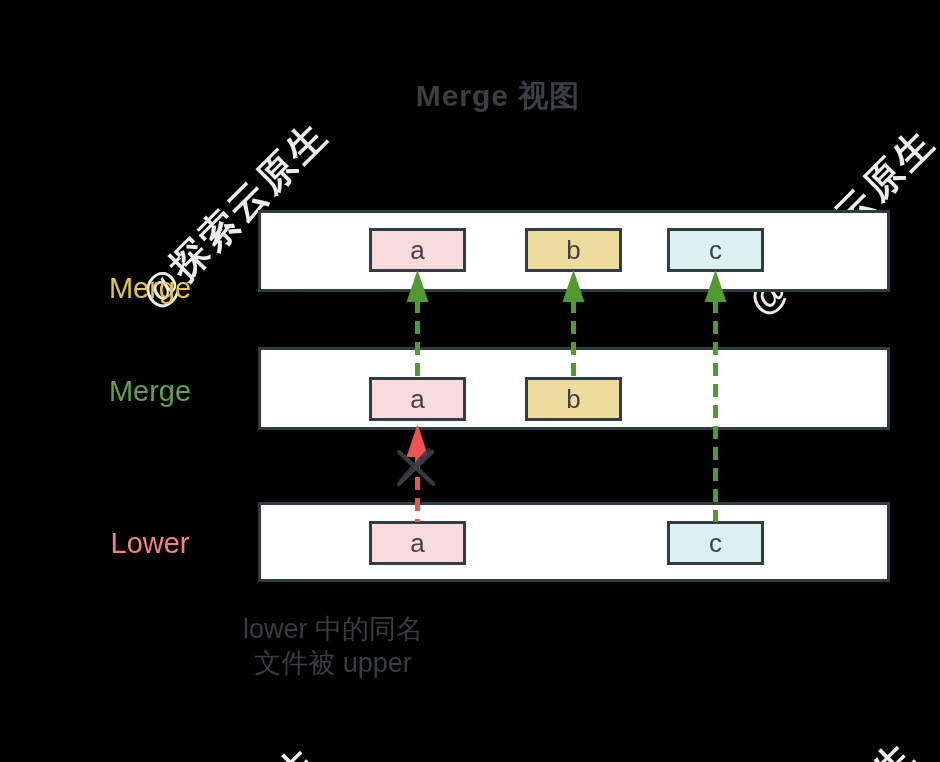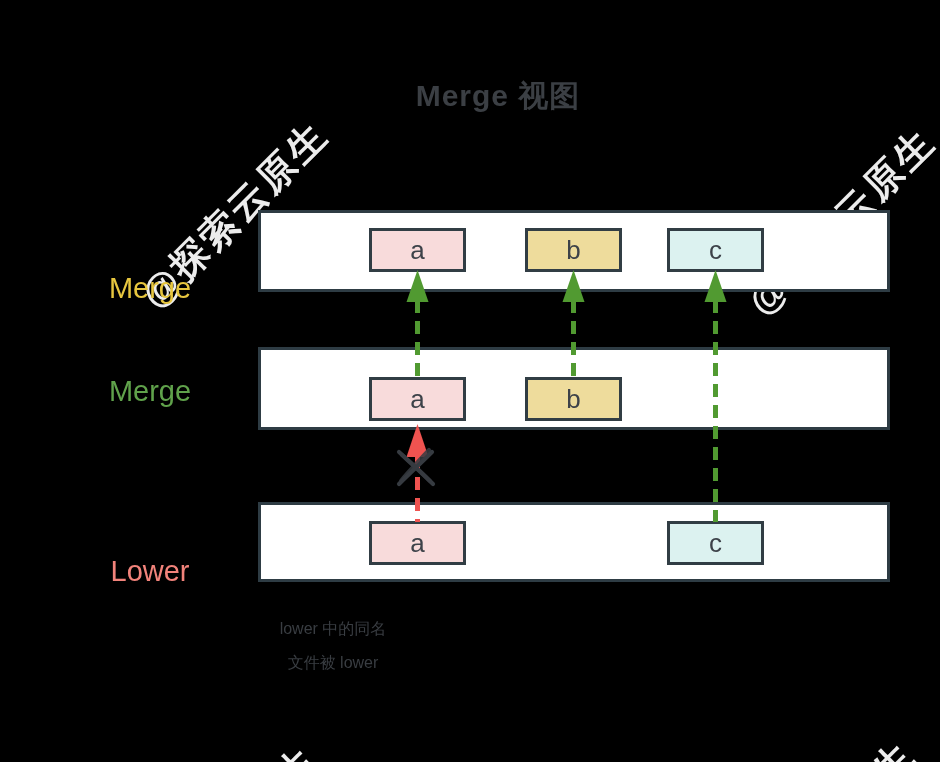--- a/index.html
+++ b/index.html
@@ -34,21 +34,21 @@
   .row-merge{top:210px;height:82px;}
   .row-upper{top:347px;height:83px;}
   .row-lower{top:502px;height:80px;}
   
   .layer-label{
     position:absolute;z-index:5;left:60px;width:180px;text-align:center;
     font-size:29px;font-weight:500;line-height:34px;
   }
   .ll-merge{top:235px;margin-top:36px;}
   .ll-upper{top:374px;}
-  .ll-lower{top:554px;text-align:center;}
+  .ll-lower{top:526px;text-align:center;}
   
   .fbox{
     position:absolute;z-index:3;width:97px;height:44px;box-sizing:border-box;
     border:3px solid var(--box-border,#313d44);
     display:flex;align-items:center;justify-content:center;
     font-size:26px;color:var(--box-text,#3d4249);
   }
   .col-a{left:369px;} .col-b{left:525px;} .col-c{left:667px;}
   .r-merge{top:228px;} .r-upper{top:377px;} .r-lower{top:521px;}
   .fill-pink{background:var(--file-pink,#f8dbdb);}
@@ -57,21 +57,21 @@
   
   .arrows{position:absolute;z-index:4;left:0;top:0;pointer-events:none;}
   .g-line{stroke:var(--arrow-green,#519a31);stroke-width:5;stroke-dasharray:13 8;}
   .g-head{fill:var(--arrow-green,#519a31);}
   .r-line{stroke:var(--arrow-red,#ef5350);stroke-width:5;stroke-dasharray:13 8;}
   .r-head{fill:var(--arrow-red,#ef5350);}
   .x-stroke{stroke:var(--x-mark,#363b41);stroke-width:4.2;stroke-linecap:round;fill:none;}
   
   .caption{
     position:absolute;z-index:5;left:198px;top:612px;width:270px;text-align:center;
-    font-size:16px;font-weight:500;line-height:34px;
+    font-size:27px;font-weight:500;line-height:34px;
     color:var(--caption-text,#393d42);
   }
 </style>
 </head>
 <body>
 
 <div class="canvas">
 
   <div class="watermark w1">@探索云原生</div>
   <div class="watermark w2">@探索云原生</div>
@@ -123,16 +123,16 @@
     <g>
       <path class="x-stroke" d="M399,452 C410,462 421,472 433,484"></path>
       <path class="x-stroke" d="M402,455 C412,464 420,471 430,481" opacity="0.85"></path>
       <path class="x-stroke" d="M432,452 C421,463 410,473 399,484"></path>
       <path class="x-stroke" d="M429,450 C419,461 409,471 401,481" opacity="0.85"></path>
     </g>
   </svg>
 
   <div class="caption">
     <div>lower 中的同名</div>
-    <div>文件被 lower</div>
+    <div>文件被 upper</div>
   </div>
 
 </div>
 
 </body></html>

